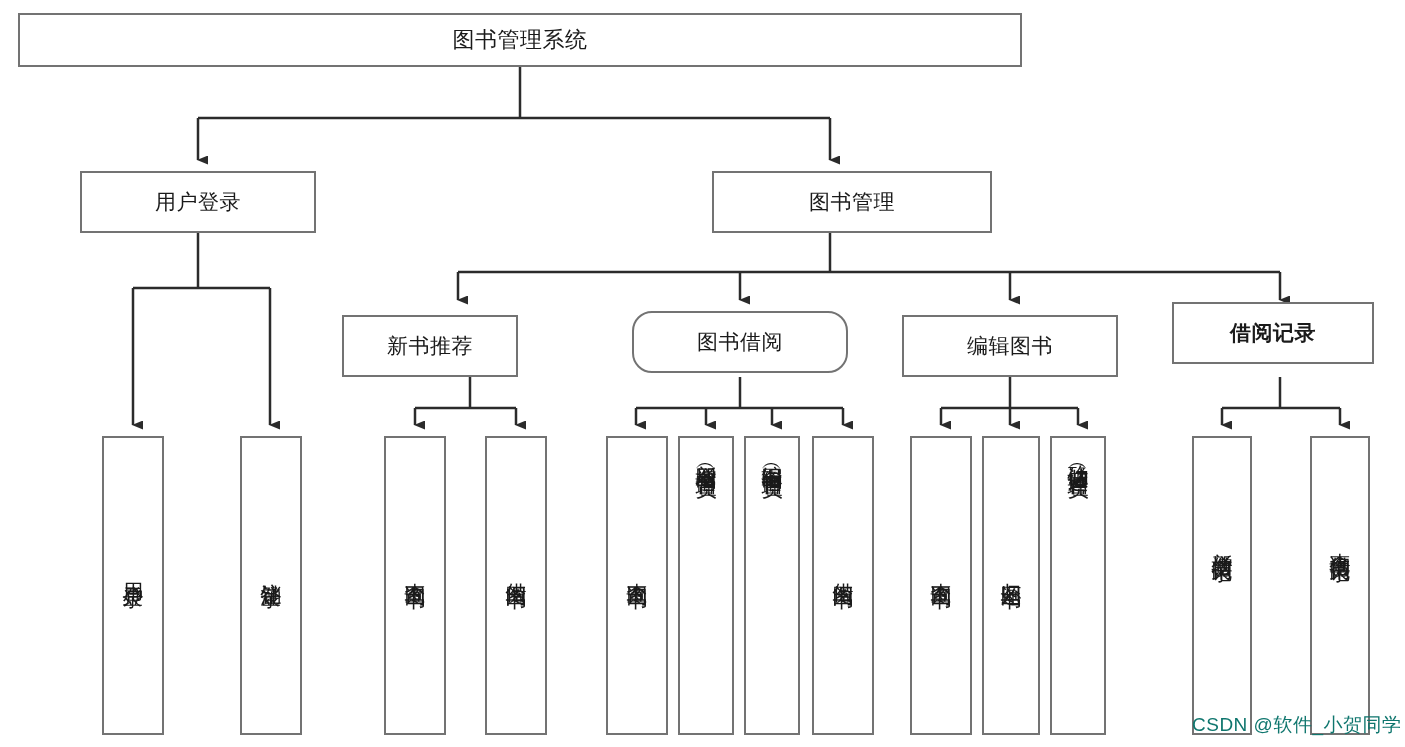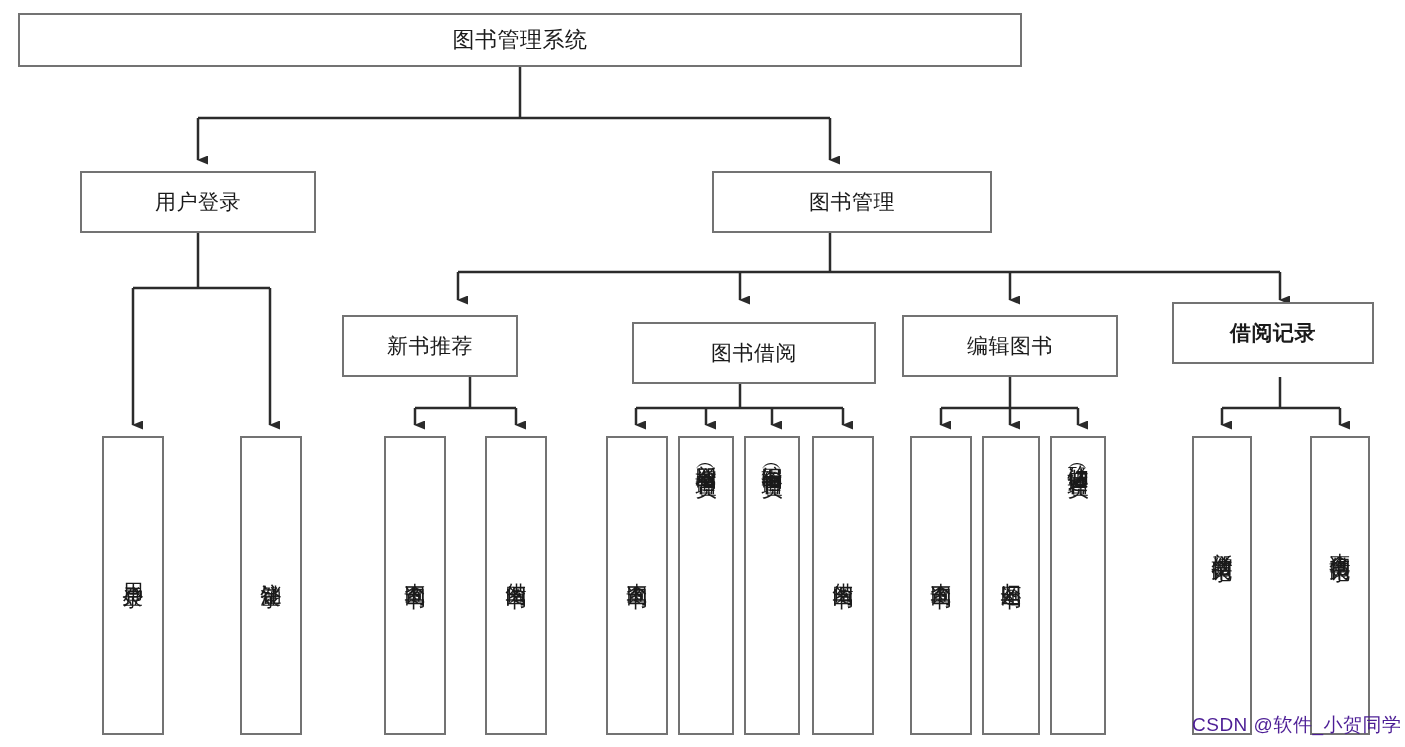--- a/index.html
+++ b/index.html
@@ -66,21 +66,21 @@
   }
   .node.vert.mid2 .label {
     margin-top: 88px;
   }
   .node.vert.low .label {
     margin-top: 118px;
   }
   .watermark {
     position: absolute;
     font-size: 19px;
-    color: #4c1d95;
+    color: #0f766e;
     white-space: nowrap;
     letter-spacing: 0.5px;
   }
 </style>
 </head>
 <body>
 
 <div id="canvas">
 
   <svg class="edges" viewBox="0 0 1405 747" xmlns="http://www.w3.org/2000/svg">
@@ -142,21 +142,21 @@
   </div>
 
   <div class="node horiz" style="left:712px; top:171px; width:280px; height:62px;">
     <span class="label">图书管理</span>
   </div>
 
   <div class="node horiz" style="left:342px; top:315px; width:176px; height:62px;">
     <span class="label">新书推荐</span>
   </div>
 
-  <div class="node horiz" style="left:632px; top:322px; width:244px; height:62px;">
+  <div class="node horiz" style="left:632px; top:311px; width:216px; height:62px;border-radius:20px;">
     <span class="label">图书借阅</span>
   </div>
 
   <div class="node horiz" style="left:902px; top:315px; width:216px; height:62px;">
     <span class="label">编辑图书</span>
   </div>
 
   <div class="node horiz" style="left:1172px; top:302px; width:202px; height:62px;font-weight:bold;">
     <span class="label">借阅记录</span>
   </div>

